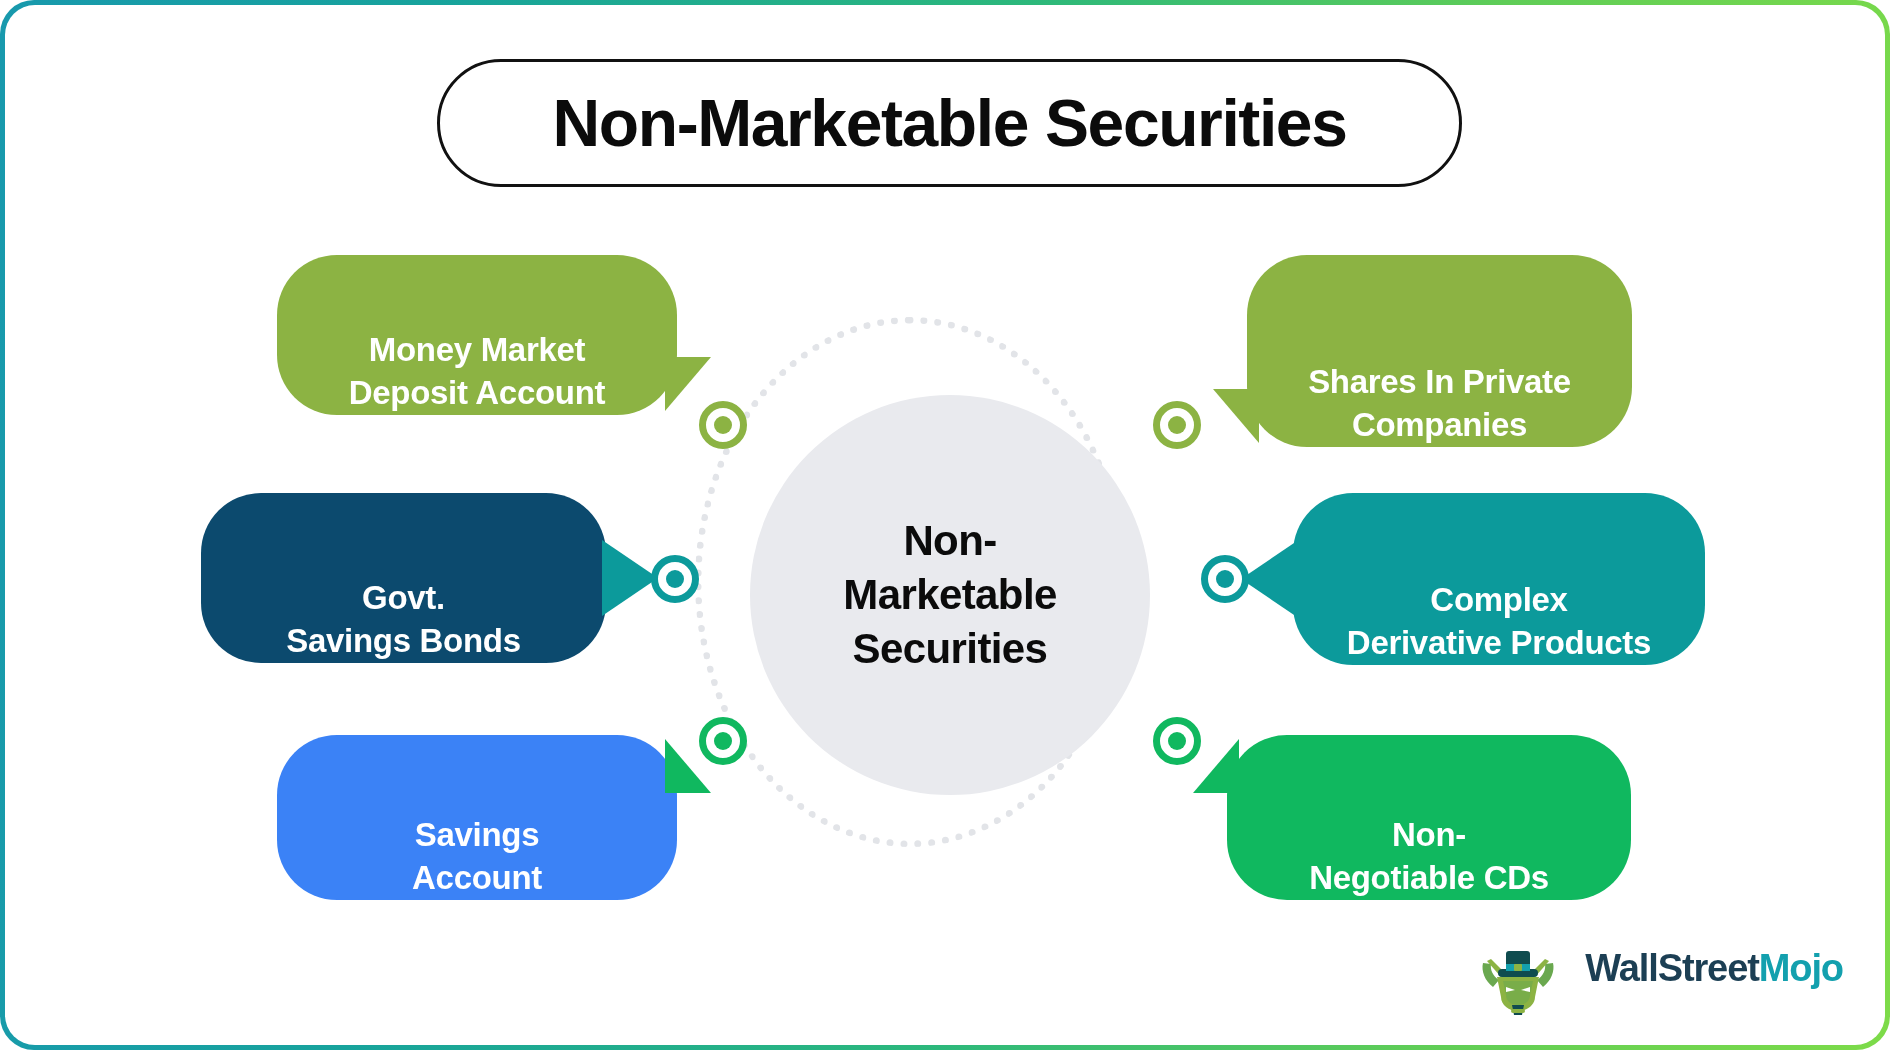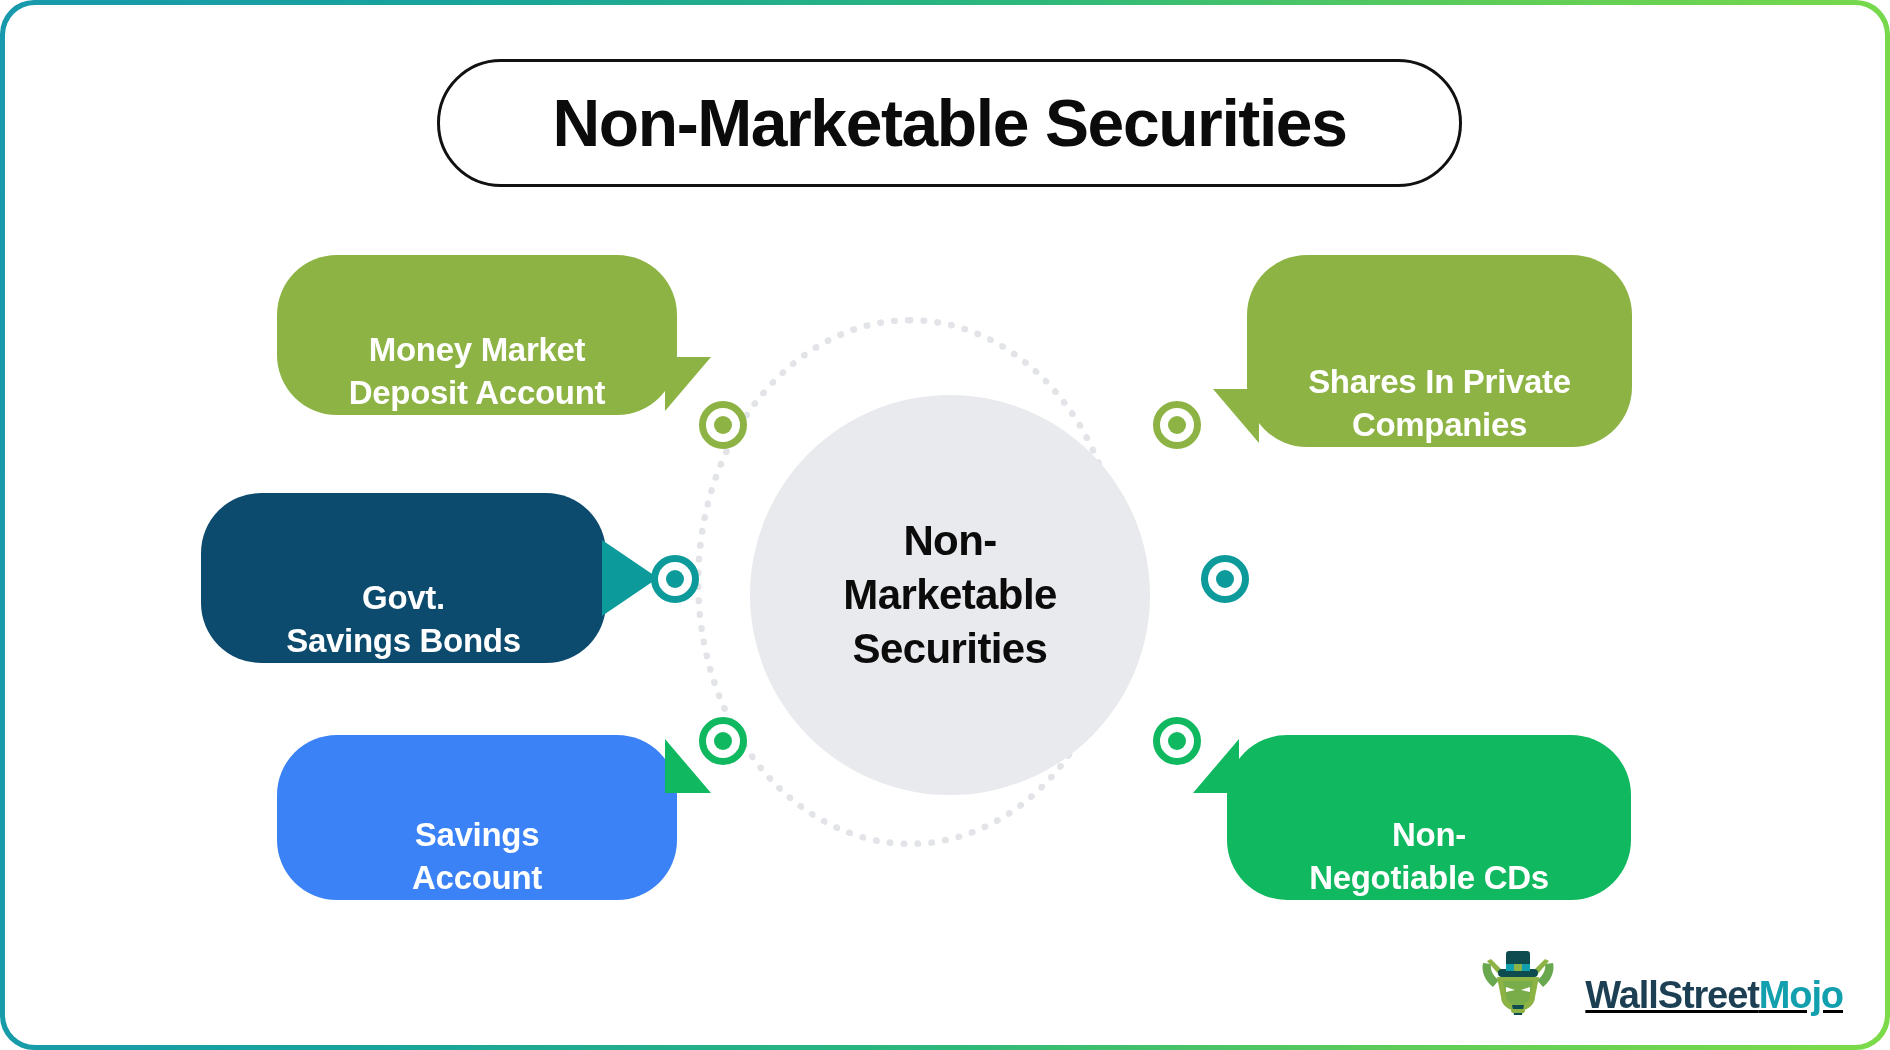--- a/index.html
+++ b/index.html
@@ -184,23 +184,22 @@
   #r-shares { left: 1148px; top: 396px; color: #8cb343; }
   #r-cdp    { left: 1196px; top: 550px; color: #0c9a9b; }
   #r-ncd    { left: 1148px; top: 712px; color: #10b85f; }
 
   
   #logo {
     position: absolute;
     right: 42px;
     bottom: 28px;
     display: flex;
-    align-items: flex-end;
+    align-items: flex-start;
     gap: 28px;
-    text-decoration: underline;
   }
   #logo-mark { width: 78px; height: 70px; display: block; }
   #logo-word {
     font-size: 38px;
     font-weight: 700;
     letter-spacing: -1.1px;
     white-space: nowrap;
   }
   .w-dark { color: #1c3f54; }
   .w-teal { color: #13a0ae; }
@@ -240,20 +239,25 @@
       <span>Savings
 Account</span>
     </div>
 
     <div class="bubble" id="b-shares" style="background:#8cb343">
       <span class="tail"></span>
       <span>Shares In Private
 Companies</span>
     </div>
 
+    <div class="bubble" id="b-cdp" style="background:#0c9a9b">
+      <span class="tail"></span>
+      <span>Complex
+Derivative Products</span>
+    </div>
 
     <div class="bubble" id="b-ncd" style="background:#10b85f">
       <span class="tail"></span>
       <span>Non-
 Negotiable CDs</span>
     </div>
 
     <div class="ring" id="r-mmda">
         <i></i>
       </div>

